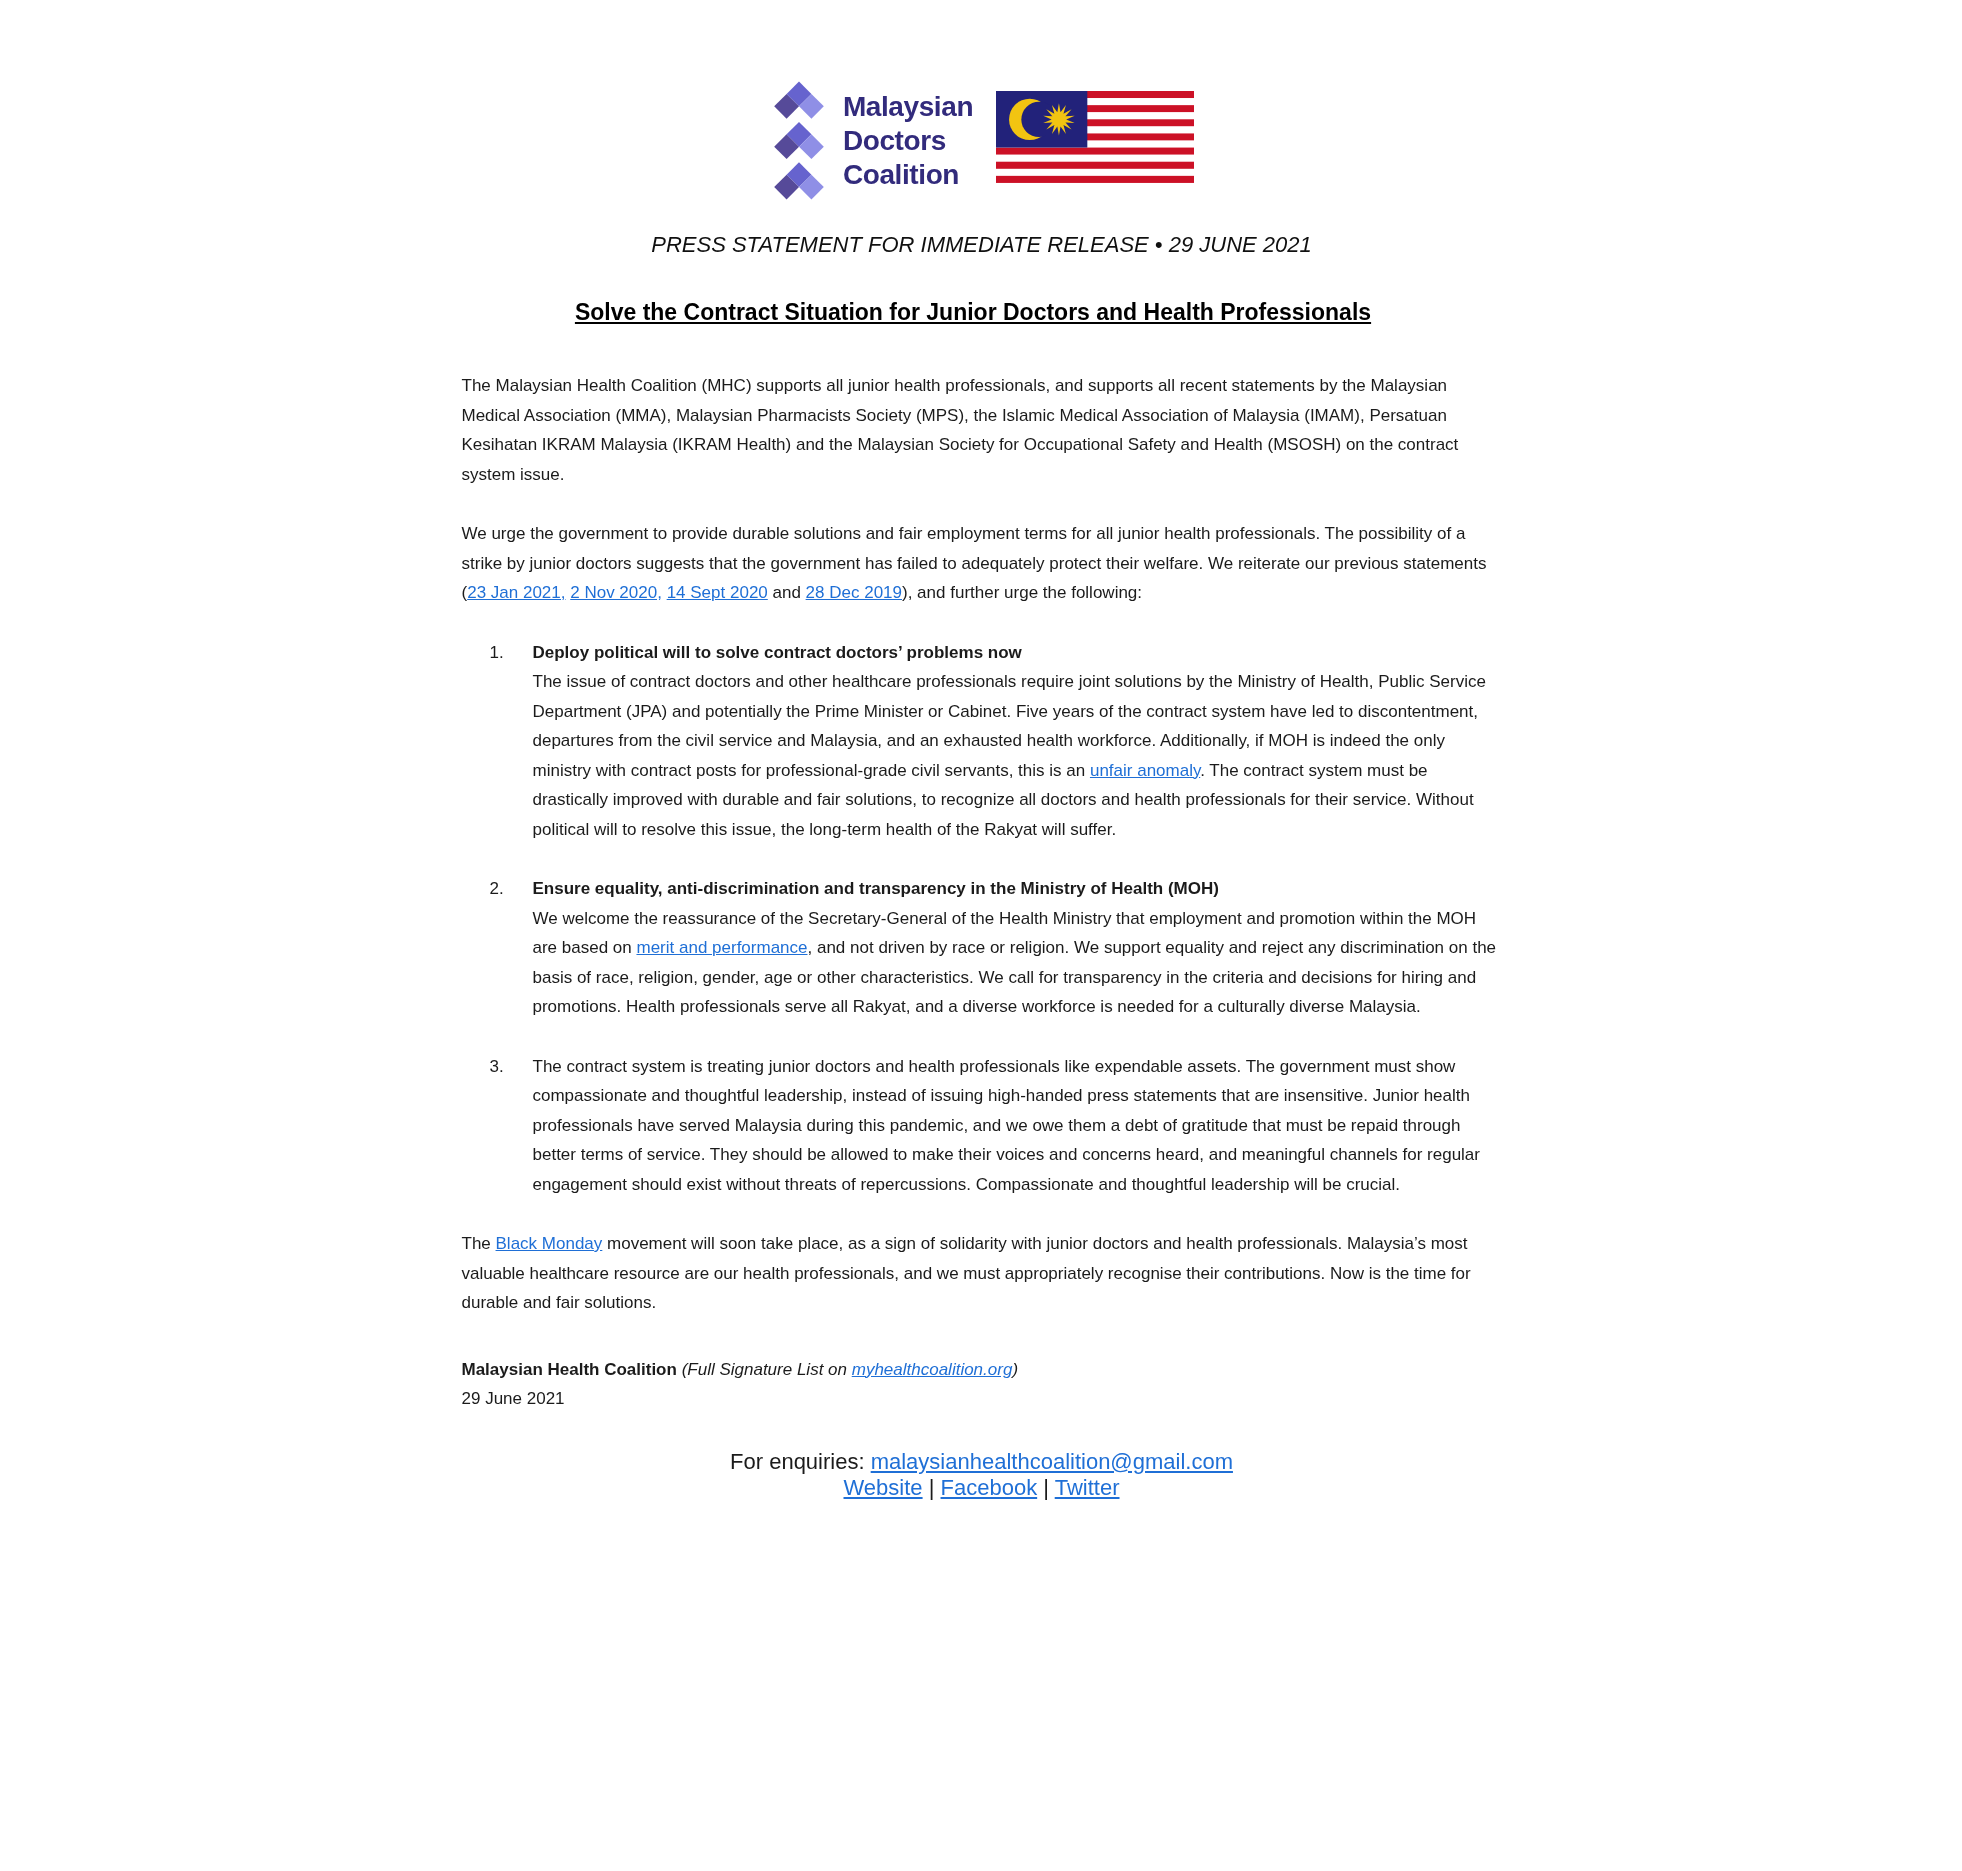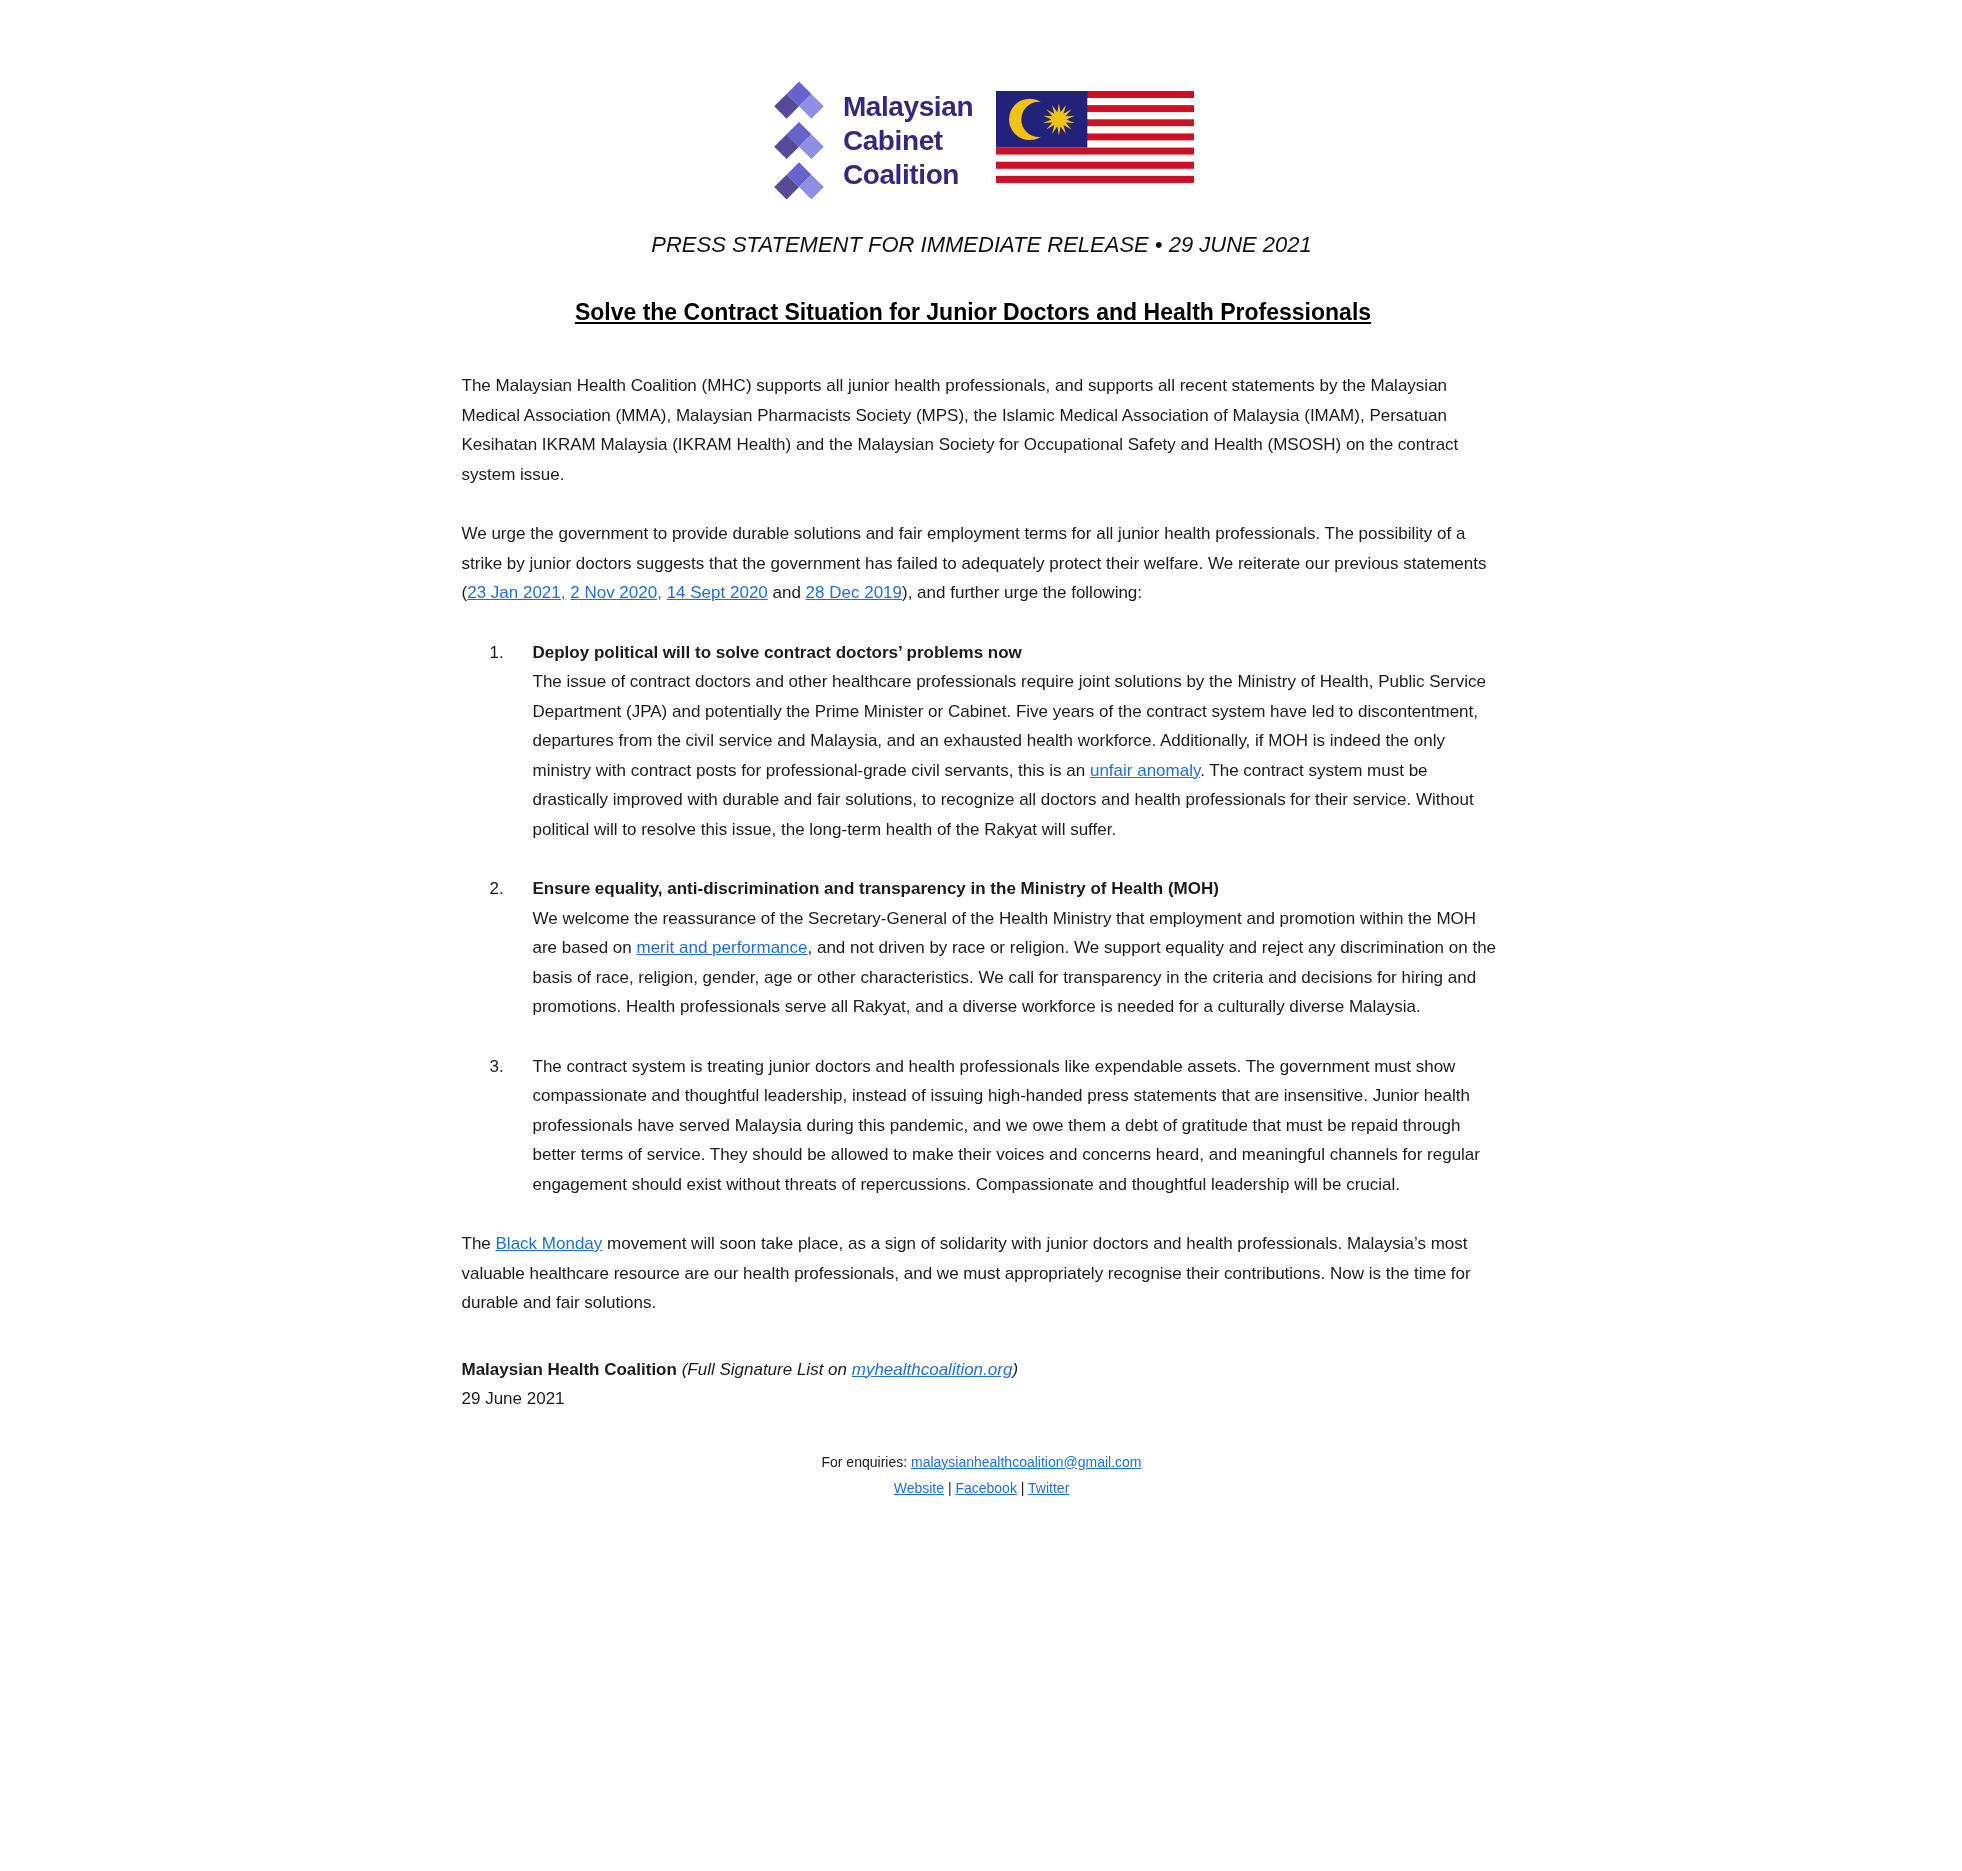--- a/index.html
+++ b/index.html
@@ -55,21 +55,21 @@
   .num{width:43px;flex:none;}
   .li-content{flex:1;}
   .li-title{font-weight:bold;}
   .berkhidmat{font-weight:bold;margin:30px 0 0 0;}
   .signature{margin:37px 0 0 0;}
   .sig-date{margin:0;}
   
   .footer{
     margin-top:35px;
     text-align:center;
-    font-size:14px;
+    font-size:22px;
     line-height:26px;
   }
   .lnk{color:var(--c-link,#1f6fd6);text-decoration:underline;cursor:pointer;}
   .b{font-weight:bold;}
   .i{font-style:italic;}
 </style>
 </head>
 <body>
 
 <div class="page">
@@ -90,21 +90,21 @@
             <polygon points="54,18 70,34 54,50 38,34" fill="#8f8fe6"></polygon>
           </g>
           <g transform="translate(0,104)">
             <polygon points="38,2 54,18 38,34 22,18" fill="#6663ce"></polygon>
             <polygon points="22,18 38,34 22,50 6,34" fill="#564a99"></polygon>
             <polygon points="54,18 70,34 54,50 38,34" fill="#8f8fe6"></polygon>
           </g>
         </svg>
         <div class="logo-text">
           <div>Malaysian</div>
-          <div>Cabinet</div>
+          <div>Doctors</div>
           <div>Coalition</div>
         </div>
       </div>
 
       <svg width="198" height="99" viewBox="0 0 258 129">
         <rect x="0" y="0" width="258" height="129" fill="#ffffff"></rect>
         <g id="flag-stripes">
             <rect x="0" y="0.00" width="258" height="9.51" fill="#cc1126"></rect>
             <rect x="0" y="9.21" width="258" height="9.51" fill="#ffffff"></rect>
             <rect x="0" y="18.43" width="258" height="9.51" fill="#cc1126"></rect>

